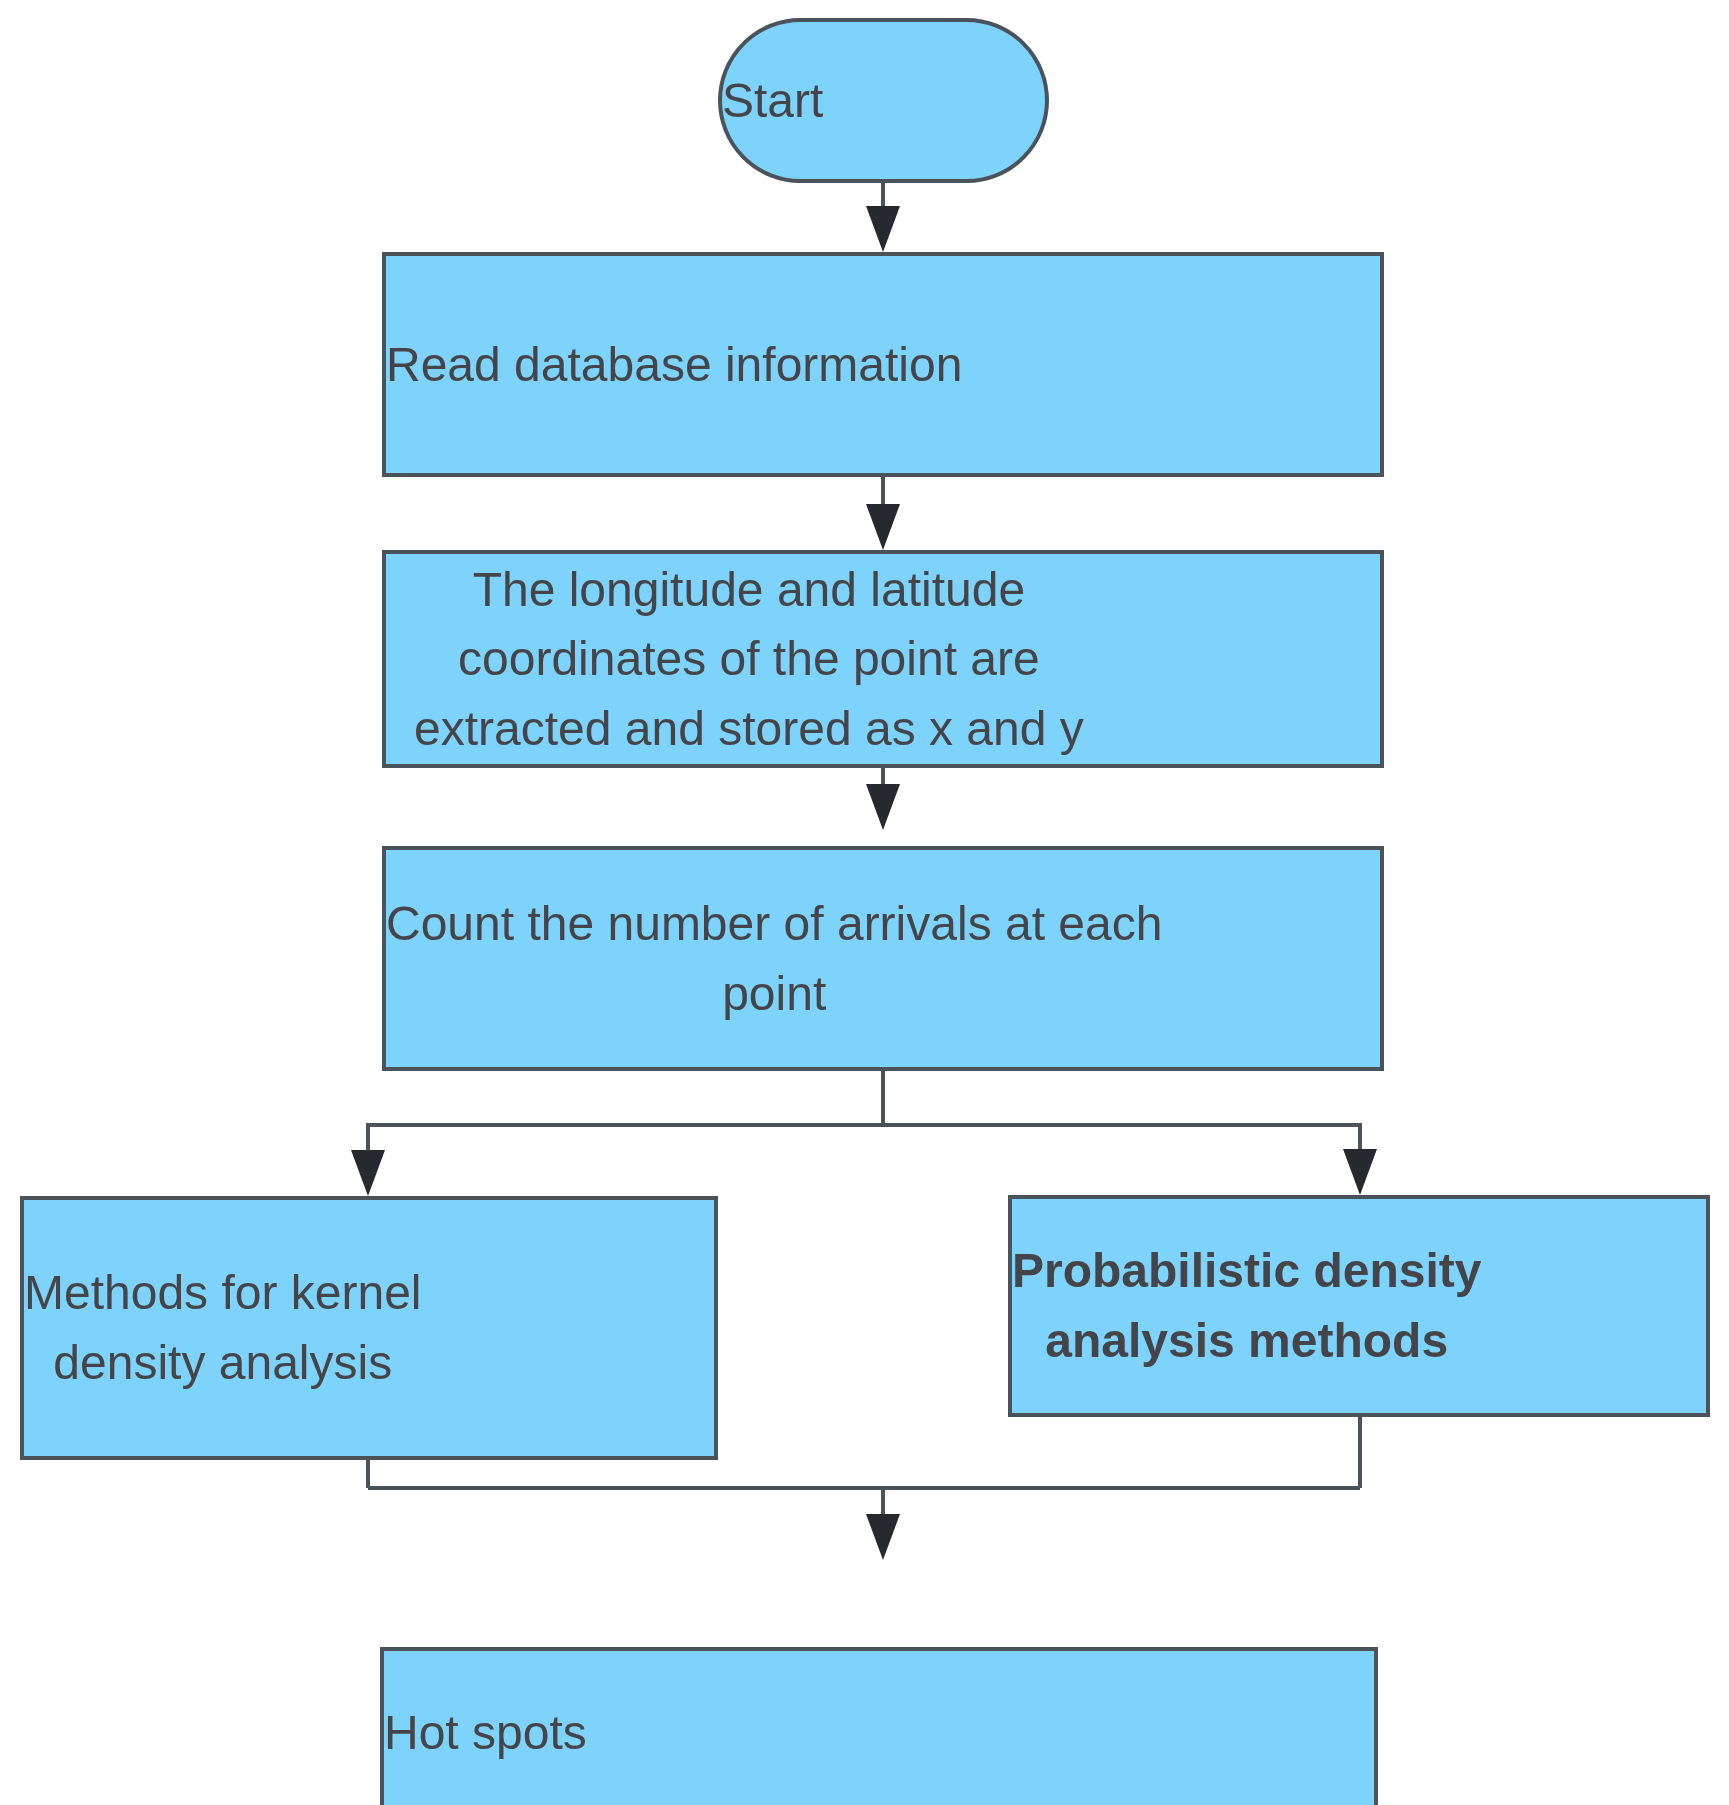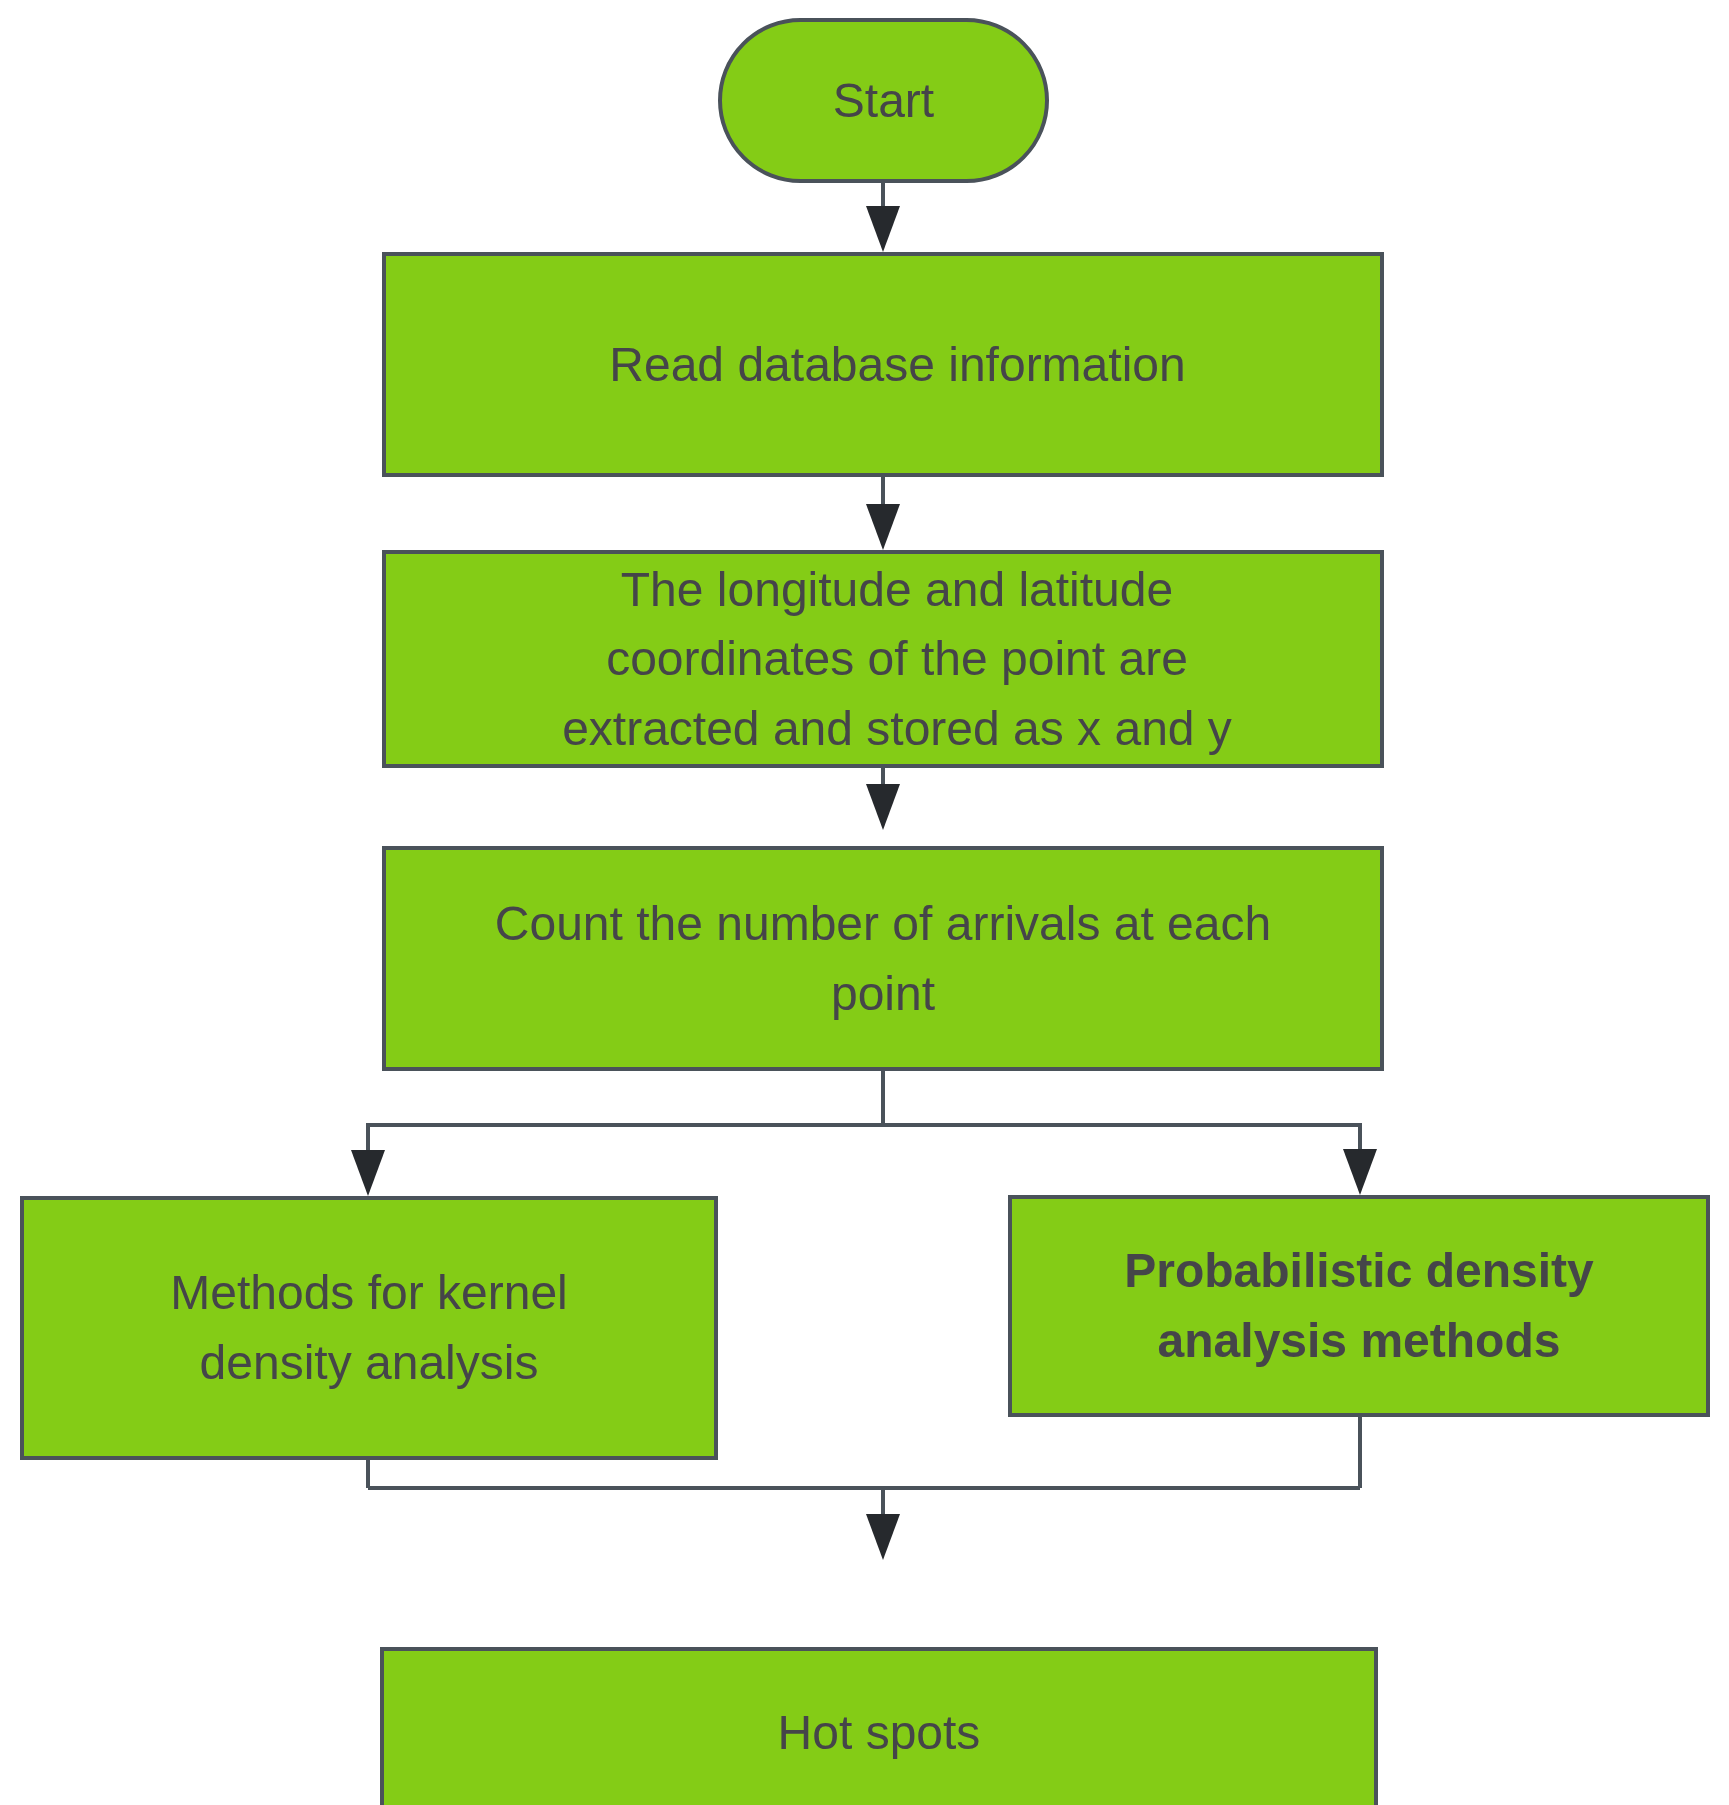--- a/index.html
+++ b/index.html
@@ -21,34 +21,33 @@
     position:absolute;
     left:0;top:0;
     width:1729px;height:1805px;
     z-index:1;
   }
   #edges path{stroke:var(--line);stroke-width:4;fill:none;}
   #edges polygon{fill:var(--arrow);stroke:none;}
   .node{
     position:absolute;
     box-sizing:border-box;
-    background:#84cc16;
+    background:#7dd3fc;
     border:4px solid var(--line);
     display:flex;
     align-items:center;
-    justify-content:center;
     text-align:center;
     color:var(--text);
     font-size:48px;
     line-height:1.45;
     z-index:2;
   }
   .node .label{white-space:pre-line;}
   #node-start      {left:718px;  top:18px;   width:331px;  height:165px; border-radius:84px;}
-  #node-read-db    {left:382px;  top:252px;  width:1002px; height:225px;padding-left:29px;}
+  #node-read-db    {left:382px;  top:252px;  width:1002px; height:225px;}
   #node-extract    {left:382px;  top:550px;  width:1002px; height:218px;padding-left:28px;}
   #node-count      {left:382px;  top:830px;  width:1002px; height:225px;margin-top:16px;}
   #node-kernel     {left:20px;   top:1196px; width:698px;  height:264px;}
   #node-prob       {left:1008px; top:1195px; width:702px;  height:222px;font-weight:bold;}
   #node-hotspots   {left:380px;  top:1627px; width:998px;  height:172px;margin-top:20px;}
 </style>
 </head>
 <body>
 
 <div id="canvas">

